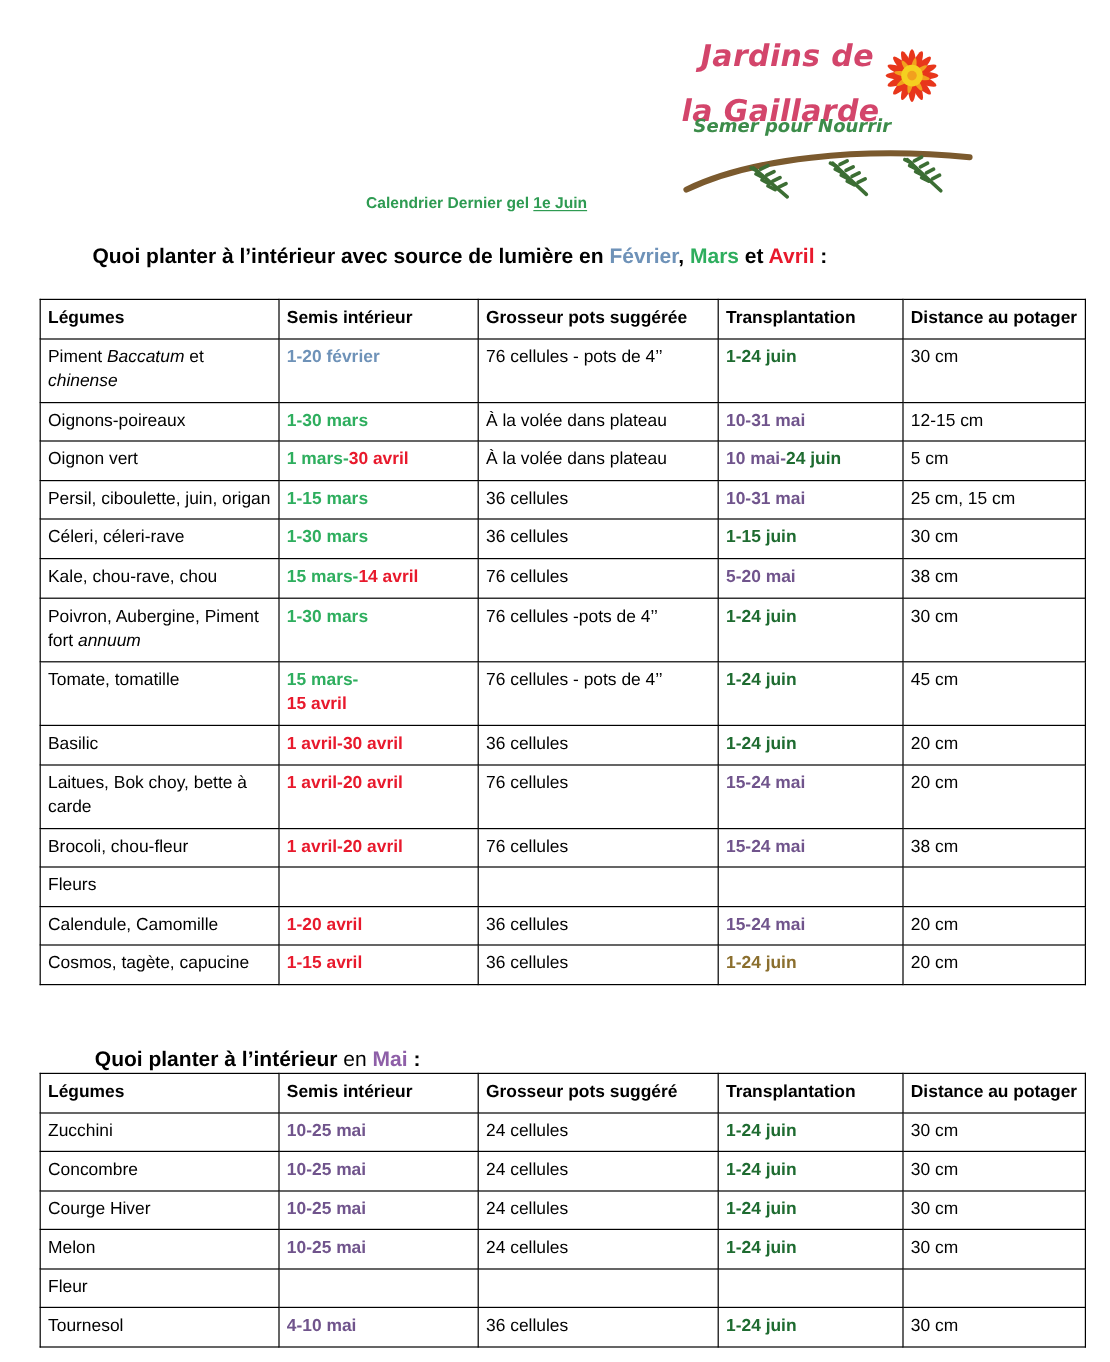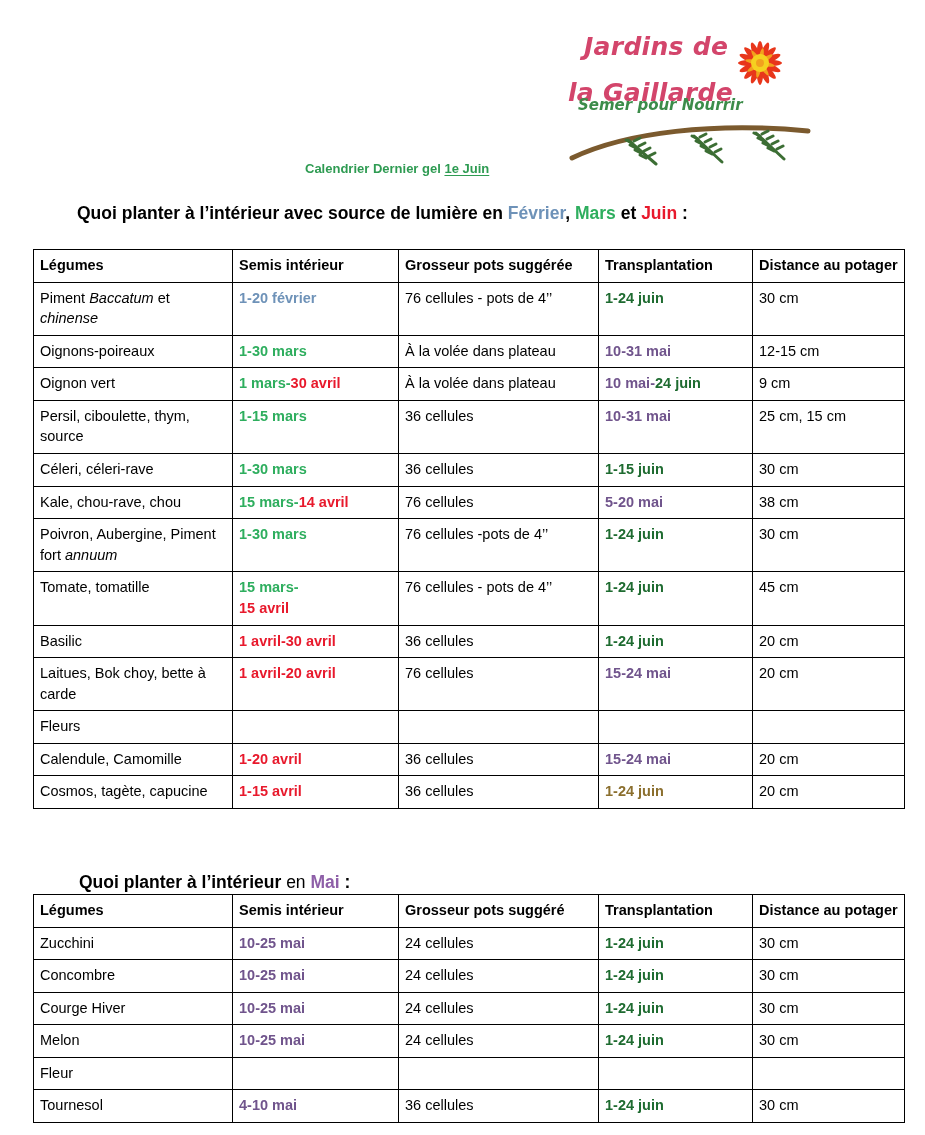--- a/index.html
+++ b/index.html
@@ -138,21 +138,21 @@
         <path d="M134 19 L140 16 M139 24 L145 21 M144 29 L150 26 M149 34 L155 31"></path>
         <path d="M190 15 L218 41"></path>
         <path d="M194 18 L188 15 M198 23 L192 20 M203 28 L197 25 M208 33 L202 30"></path>
         <path d="M196 16 L202 13 M201 21 L207 18 M206 26 L212 23 M211 31 L217 28"></path>
       </g>
     </svg>
   </div>
 
   <div class="cal-title"><span>Calendrier Dernier gel </span><u>1e Juin</u></div>
 
-  <div class="h-main"><span>Quoi planter à l’intérieur avec source de lumière en </span><span class="mo-fev">Février</span><span>, </span><span class="mo-mar">Mars</span><span> et </span><span class="mo-avr">Juin</span><span> :</span></div>
+  <div class="h-main"><span>Quoi planter à l’intérieur avec source de lumière en </span><span class="mo-fev">Février</span><span>, </span><span class="mo-mar">Mars</span><span> et </span><span class="mo-avr">Avril</span><span> :</span></div>
 
   <table class="cal" id="table1">
     <colgroup>
       <col class="c1">
         <col class="c2">
         <col class="c3">
         <col class="c4">
         <col class="c5">
     </colgroup>
     <thead>
@@ -177,24 +177,24 @@
           <td><span class="d-mar">1-30 mars</span></td>
           <td>À la volée dans plateau</td>
           <td><span class="d-mai">10-31 mai</span></td>
           <td>12-15 cm</td>
         </tr>
         <tr>
           <td>Oignon vert</td>
           <td><span class="d-mar">1 mars-</span><span class="d-avr">30 avril</span></td>
           <td>À la volée dans plateau</td>
           <td><span class="d-mai">10 mai-</span><span class="d-juin">24 juin</span></td>
-          <td>9 cm</td>
-        </tr>
-        <tr>
-          <td>Persil, ciboulette, thym, source</td>
+          <td>5 cm</td>
+        </tr>
+        <tr>
+          <td>Persil, ciboulette, juin, origan</td>
           <td><span class="d-mar">1-15 mars</span></td>
           <td>36 cellules</td>
           <td><span class="d-mai">10-31 mai</span></td>
           <td>25 cm, 15 cm</td>
         </tr>
         <tr>
           <td>Céleri, céleri-rave</td>
           <td><span class="d-mar">1-30 mars</span></td>
           <td>36 cellules</td>
           <td><span class="d-juin">1-15 juin</span></td>
@@ -227,20 +227,27 @@
           <td>36 cellules</td>
           <td><span class="d-juin">1-24 juin</span></td>
           <td>20 cm</td>
         </tr>
         <tr>
           <td>Laitues, Bok choy, bette à carde</td>
           <td><span class="d-avr">1 avril-20 avril</span></td>
           <td>76 cellules</td>
           <td><span class="d-mai">15-24 mai</span></td>
           <td>20 cm</td>
+        </tr>
+        <tr>
+          <td>Brocoli, chou-fleur</td>
+          <td><span class="d-avr">1 avril-20 avril</span></td>
+          <td>76 cellules</td>
+          <td><span class="d-mai">15-24 mai</span></td>
+          <td>38 cm</td>
         </tr>
         <tr>
           <td class="grp">Fleurs</td>
           <td>&nbsp;</td>
           <td>&nbsp;</td>
           <td>&nbsp;</td>
           <td>&nbsp;</td>
         </tr>
         <tr>
           <td>Calendule, Camomille</td>

